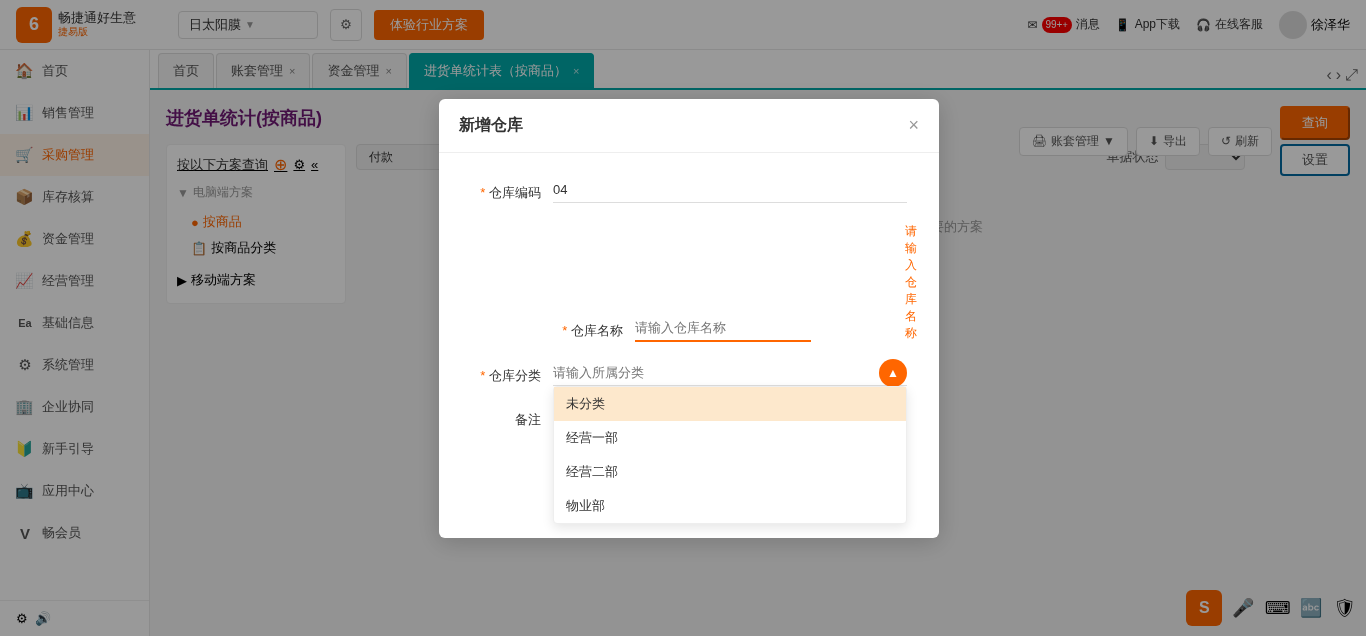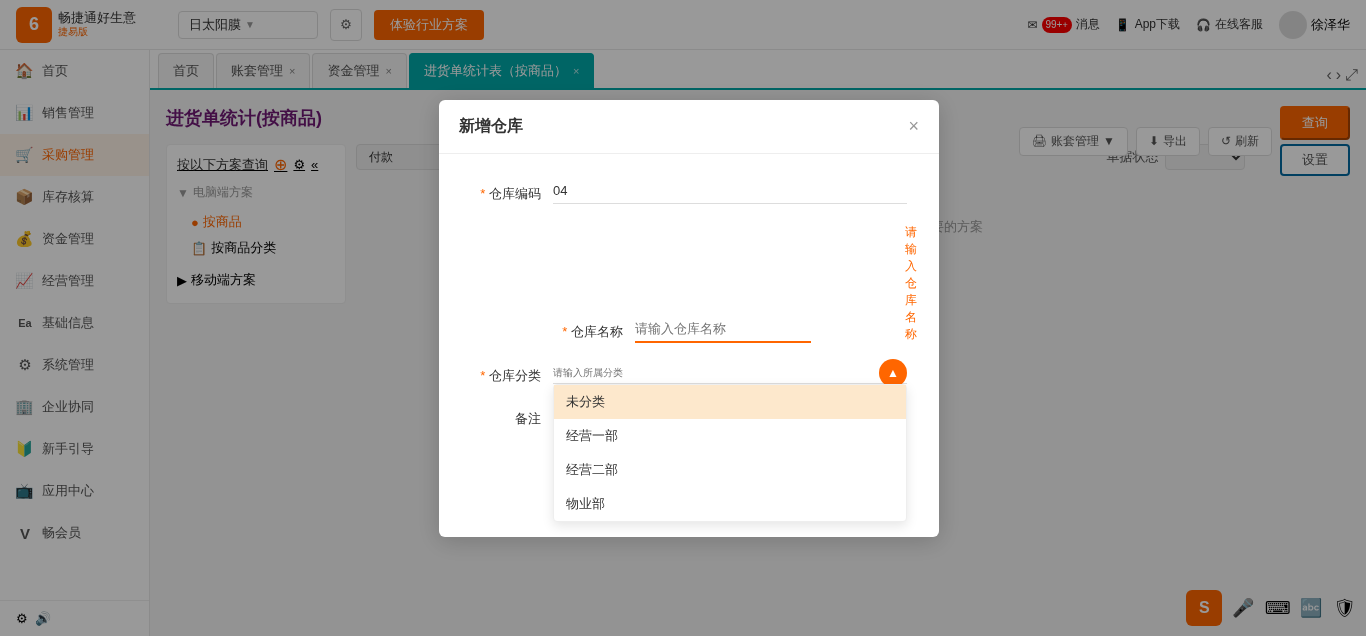--- a/index.html
+++ b/index.html
@@ -210,21 +210,21 @@
     .form-control {
       flex: 1; border: none; border-bottom: 1px solid #ddd;
       padding: 5px 0; font-size: 13px; outline: none; color: #333;
     }
     .form-control.error-border { border-bottom: 2px solid #f60; }
     .error-msg { color: #f60; font-size: 12px; margin-top: 4px; }
 
     .category-wrapper { flex: 1; position: relative; }
     .category-input {
       width: 100%; border: none; border-bottom: 1px solid #ddd;
-      padding: 5px 30px 5px 0; font-size: 10px; outline: none; color: #333;
+      padding: 5px 30px 5px 0; font-size: 13px; outline: none; color: #333;
     }
     .category-toggle {
       position: absolute; right: 0; top: 50%; transform: translateY(-50%);
       width: 28px; height: 28px; background: #f60; border-radius: 50%;
       display: flex; align-items: center; justify-content: center;
       cursor: pointer; color: #fff; font-size: 12px;
     }
     .dropdown-list {
       position: absolute; top: 100%; left: 0; right: 0;
       background: #fff; border: 1px solid #eee; border-radius: 4px;

